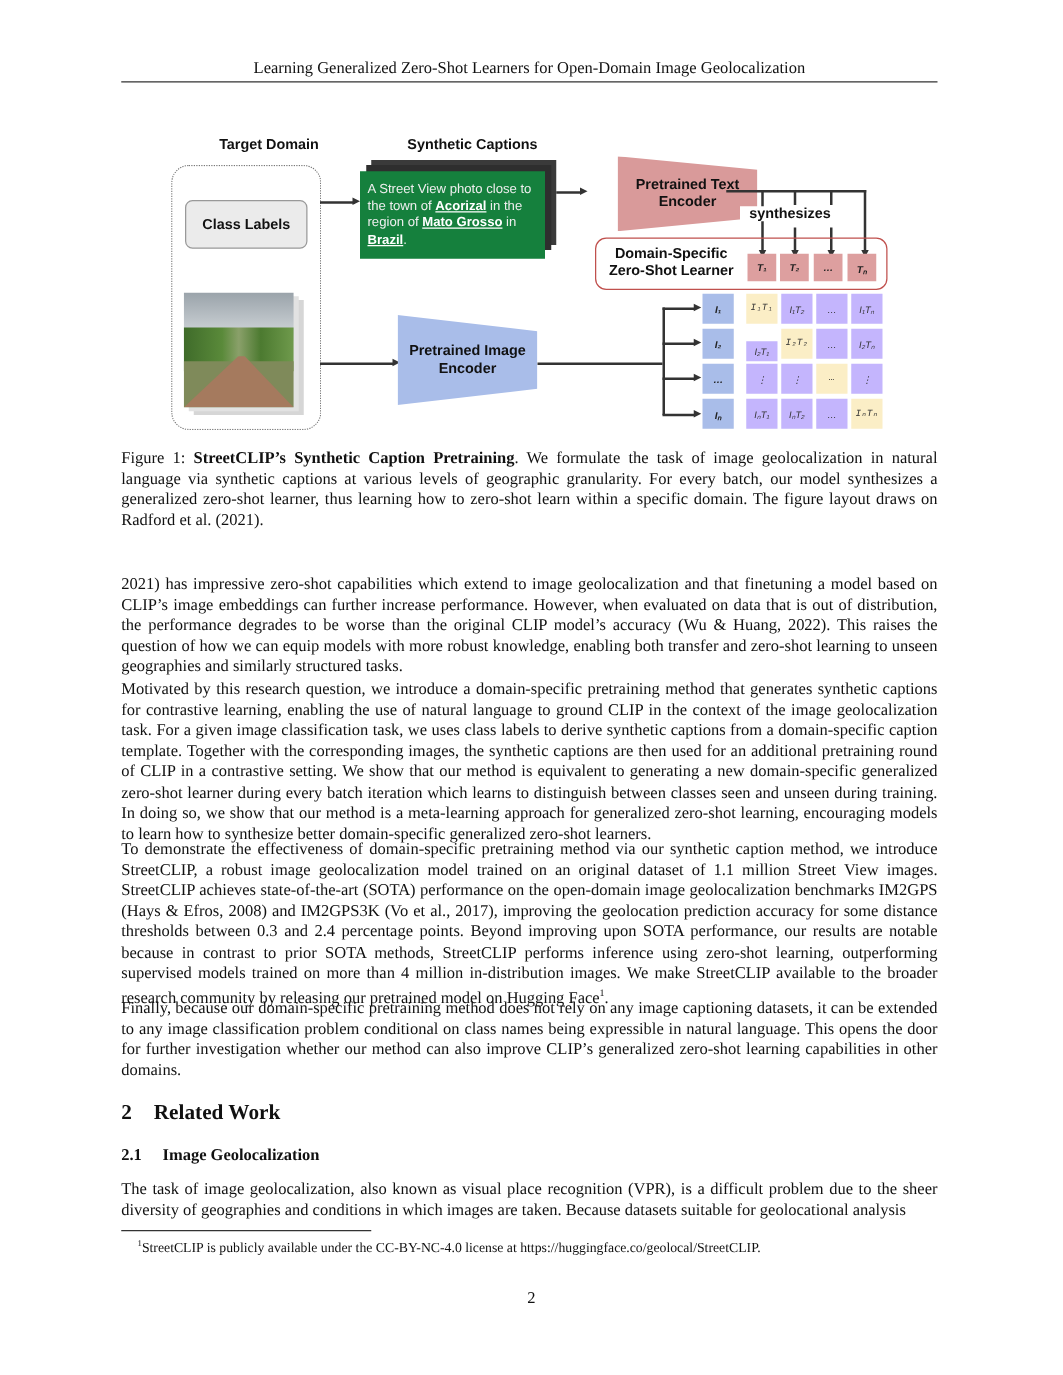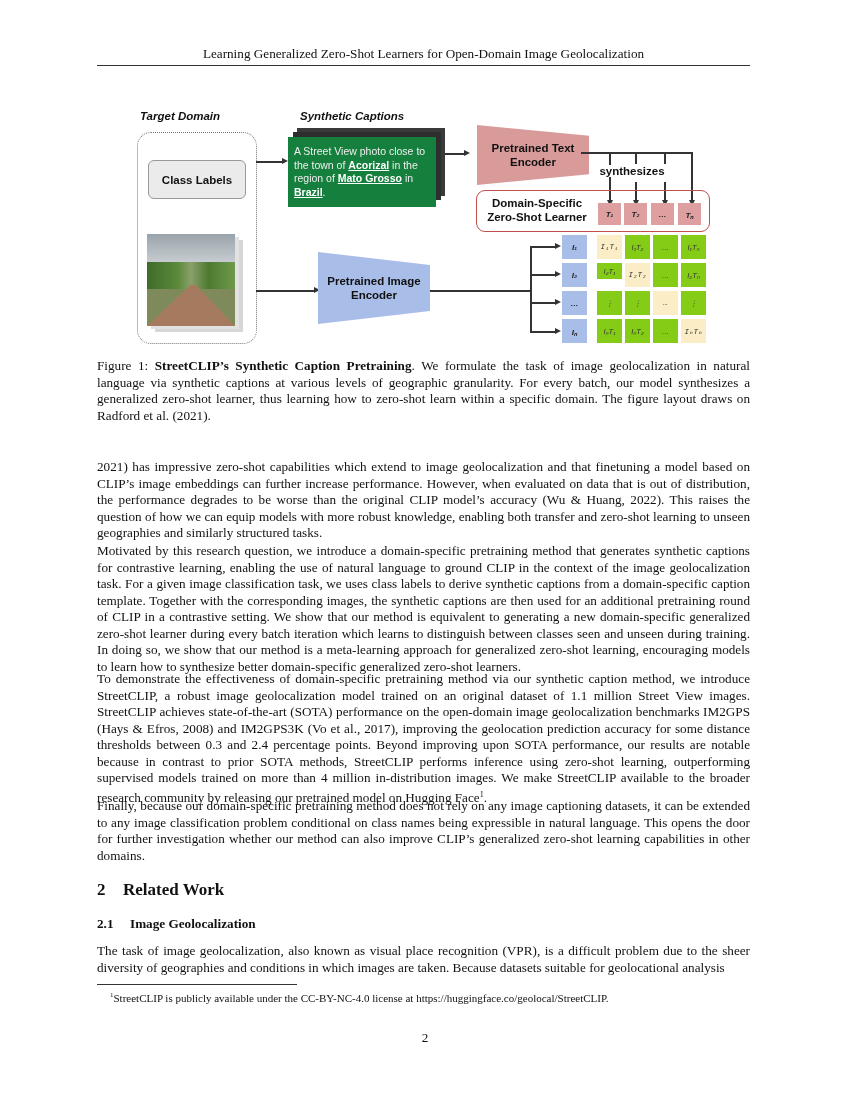--- a/index.html
+++ b/index.html
@@ -5,40 +5,40 @@
   html, body { margin:0; padding:0; background:#ffffff; }
   body { width:850px; height:1100px; position:relative; overflow:hidden;
          font-family:"Liberation Serif", serif; color:#111; }
   .running-head { position:absolute; left:97px; top:46px; width:653px; text-align:center;
                   font-size:13.2px; line-height:16px; }
   .head-rule { position:absolute; left:97px; top:65px; width:653px; height:0;
                border-top:1px solid #333; }
   .fig { position:absolute; left:0; top:0; width:850px; height:350px;
          font-family:"Liberation Sans", sans-serif; }
   .abs { position:absolute; }
-  .fig-label { font-weight:bold; font-size:11.5px; color:#111; text-align:left;font-style:italic; }
+  .fig-label { font-weight:bold; font-size:11.5px; color:#111; text-align:right; }
   .target-box { border:1.5px dotted #777; border-radius:14px; }
   .cyl { background:#ebebeb; border:1px solid #999; border-radius:6px;
          display:flex; align-items:center; justify-content:center;
          font-weight:bold; font-size:11.5px; color:#111;margin-top:17px; }
   .caption-card { background:#15803d; color:#eee; font-size:10.5px; line-height:13.5px;
                   padding:8px 6px; box-sizing:border-box; }
   .caption-card b { text-decoration:underline; color:#fff; }
   .card-back { background:#3a3a3a; }
   .trap { display:flex; align-items:center; justify-content:center; text-align:center;
           font-weight:bold; font-size:11.5px; line-height:14px; color:#111; }
   .trap-text { background:#d99a9a; clip-path:polygon(0 0,100% 18%,100% 82%,0 100%); }
   .trap-img { background:#a9bde9; clip-path:polygon(0 0,100% 18%,100% 82%,0 100%); }
   .learner { border:1.5px solid #c0504d; border-radius:9px; }
   .learner-label { font-weight:bold; font-size:11.5px; line-height:14px; text-align:center; }
   .tcell { background:#dd9f9f; font-size:8px; font-style:italic; font-weight:bold;
            display:flex; align-items:center; justify-content:center; color:#222; }
   .icell { background:#a9bde9; font-size:8px; font-style:italic; font-weight:bold;
            display:flex; align-items:center; justify-content:center; color:#222; }
-  .mcell { background:#84cc16; font-size:7.5px; font-style:italic;
+  .mcell { background:#c4b5fd; font-size:7.5px; font-style:italic;
            display:flex; align-items:center; justify-content:center; color:#333; }
   .mcell.diag { background:#fbeec6;font-family:Liberation Mono, monospace; }
   .line { background:#333; position:absolute; }
   .arrowhead-r { position:absolute; width:0; height:0; border-top:3px solid transparent;
                  border-bottom:3px solid transparent; border-left:6px solid #333; }
   .arrowhead-d { position:absolute; width:0; height:0; border-left:3px solid transparent;
                  border-right:3px solid transparent; border-top:6px solid #333; }
   .photo { position:absolute; overflow:hidden; }
   .photo .sky { position:absolute; left:0; top:0; width:100%; height:42%;
                 background:linear-gradient(#9aa3aa,#d7dcdf); }
@@ -91,21 +91,21 @@
 
   <div class="abs card-back" style="left:297px;top:128px;width:148px;height:68px;"></div>
   <div class="abs card-back" style="left:293px;top:132px;width:148px;height:68px;background:#2e2e2e;"></div>
   <div class="abs caption-card" style="left:288px;top:137px;width:148px;height:70px;">
     <span>A Street View photo close to the town of </span><b>Acorizal</b><span> in the region of </span><b>Mato Grosso</b><span> in </span><b>Brazil</b><span>.</span>
   </div>
 
   <div class="line" style="left:445px;top:153px;width:20px;height:1.5px;"></div>
   <div class="arrowhead-r" style="left:464px;top:150px;"></div>
 
-  <div class="abs trap trap-text" style="left:477px;top:125px;width:112px;height:60px;">
+  <div class="abs trap trap-text" style="left:494px;top:125px;width:112px;height:60px;">
     <span style="width:90px;">Pretrained Text Encoder</span>
   </div>
 
   <div class="line" style="left:581px;top:152px;width:112px;height:1.5px;"></div>
   <div class="line" style="left:609px;top:152px;width:1.5px;height:50px;"></div>
   <div class="arrowhead-d" style="left:607px;top:200px;"></div>
   <div class="line" style="left:635px;top:152px;width:1.5px;height:12px;"></div>
   <div class="line" style="left:635px;top:182px;width:1.5px;height:20px;"></div>
   <div class="arrowhead-d" style="left:633px;top:200px;"></div>
   <div class="line" style="left:664px;top:152px;width:1.5px;height:12px;"></div>
@@ -139,21 +139,21 @@
   <div class="abs icell" style="left:562px;top:235px;width:25px;height:24px;">I₁</div>
   <div class="abs icell" style="left:562px;top:263px;width:25px;height:24px;">I₂</div>
   <div class="abs icell" style="left:562px;top:291px;width:25px;height:24px;">…</div>
   <div class="abs icell" style="left:562px;top:319px;width:25px;height:24px;">Iₙ</div>
 
   <div class="abs mcell diag" style="left:597px;top:235px;width:25px;height:24px;">I₁T₁</div>
   <div class="abs mcell" style="left:625px;top:235px;width:25px;height:24px;">I₁T₂</div>
   <div class="abs mcell" style="left:653px;top:235px;width:25px;height:24px;">…</div>
   <div class="abs mcell" style="left:681px;top:235px;width:25px;height:24px;">I₁Tₙ</div>
 
-  <div class="abs mcell" style="left:597px;top:263px;width:25px;height:16px;">I₂T₁</div>
+  <div class="abs mcell" style="left:597px;top:273px;width:25px;height:16px;">I₂T₁</div>
   <div class="abs mcell diag" style="left:625px;top:263px;width:25px;height:24px;">I₂T₂</div>
   <div class="abs mcell" style="left:653px;top:263px;width:25px;height:24px;">…</div>
   <div class="abs mcell" style="left:681px;top:263px;width:25px;height:24px;">I₂Tₙ</div>
 
   <div class="abs mcell" style="left:597px;top:291px;width:25px;height:24px;">⋮</div>
   <div class="abs mcell" style="left:625px;top:291px;width:25px;height:24px;">⋮</div>
   <div class="abs mcell diag" style="left:653px;top:291px;width:25px;height:24px;">…</div>
   <div class="abs mcell" style="left:681px;top:291px;width:25px;height:24px;">⋮</div>
 
   <div class="abs mcell" style="left:597px;top:319px;width:25px;height:24px;">IₙT₁</div>

